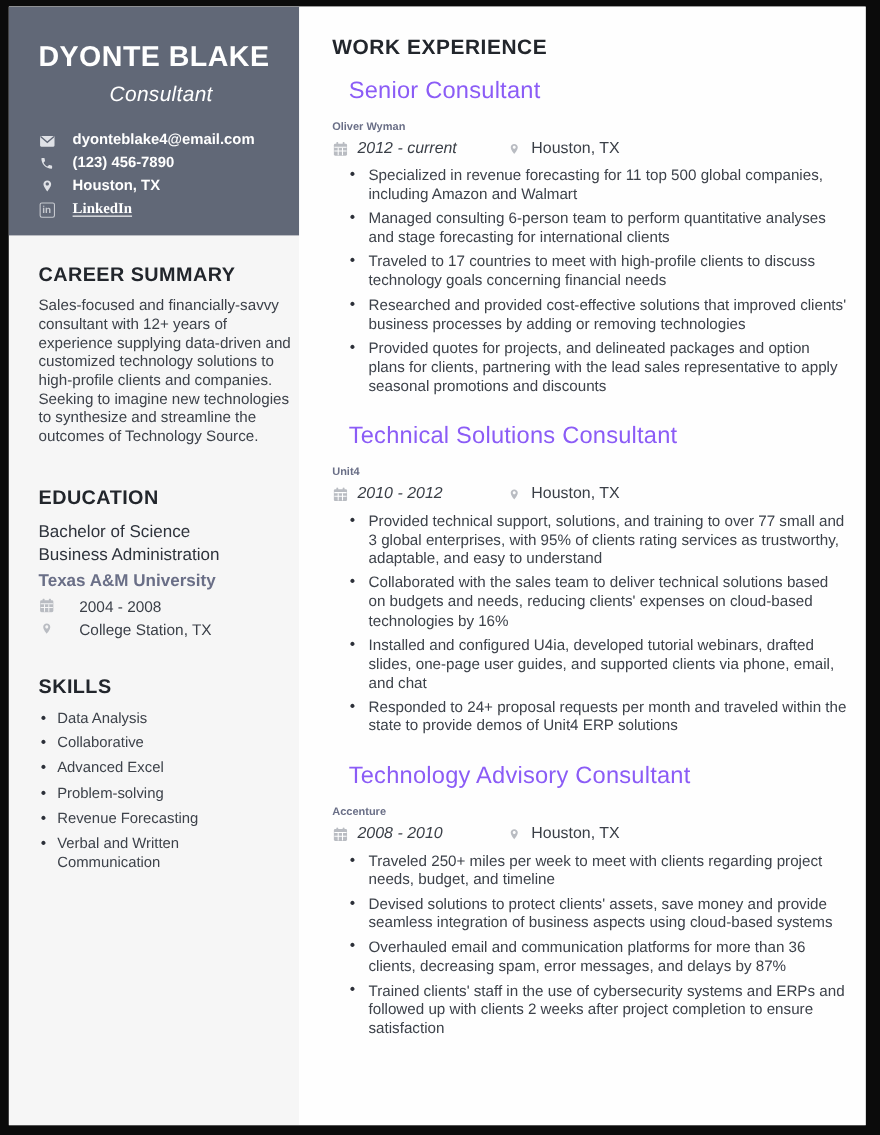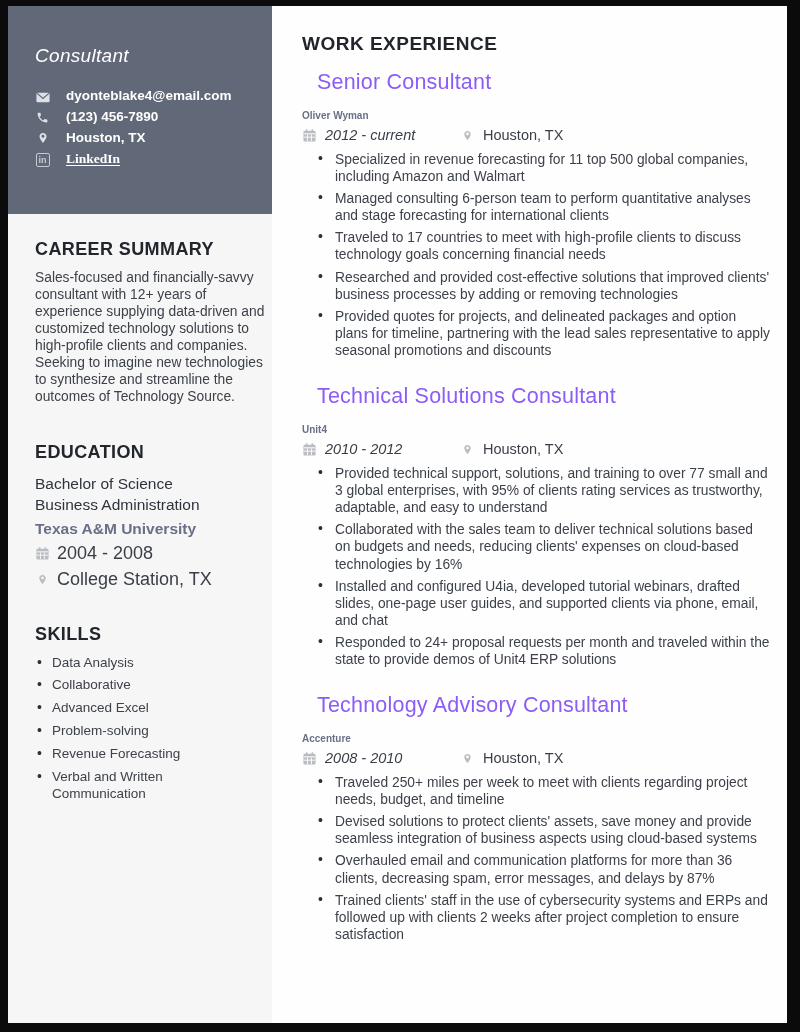--- a/index.html
+++ b/index.html
@@ -15,21 +15,21 @@
   }
   
   .sidebar { width:264px; flex-shrink:0; background:var(--sidebar-bg,#f6f6f6); }
   .header-box {
     background:var(--header-bg,#616877);
     color:#ffffff;
     height:208px;
     padding:30px 14px 0 27px;
   }
   .person-name { margin:0; font-size:26px; font-weight:800; letter-spacing:.4px; color:#ffffff; }
-  .person-role { font-style:italic; font-size:19px; font-weight:500; letter-spacing:.3px; margin-top:9px; }
+  .person-role { font-style:italic; font-size:19px; font-weight:500; letter-spacing:.3px; margin-top:9px;text-align:center; }
   .contact { list-style:none; margin:21px 0 0; padding:0; font-size:13.5px; font-weight:700; }
   .contact li { display:flex; align-items:flex-end; gap:16px; margin-bottom:6px; }
   .cicon { width:15px; display:flex; justify-content:center; align-items:center; flex-shrink:0; }
   .li-chip {
     width:14px; height:14px; border:1.5px solid #c6c9cf; border-radius:2px;
     color:#c6c9cf; font-size:9px; font-weight:800;
     display:flex; align-items:center; justify-content:center; line-height:1;
   }
   .linkedin-link { text-decoration:underline; text-underline-offset:2px; cursor:pointer;font-family:Liberation Serif, serif; }
 
@@ -37,21 +37,21 @@
   .section-heading {
     margin:0 0 10px; font-size:18px; font-weight:800; letter-spacing:.4px;
     color:var(--heading,#22262c);
   }
   .summary-section { margin-top:25px; }
   .summary-text { margin:0; font-size:13.8px; line-height:1.23; color:var(--body,#3d424a); width:233px; }
 
   .education-section { margin-top:36px; }
   .edu-degree { font-size:15.5px; line-height:1.38; color:#2e333c; }
   .edu-school { font-size:15.5px; font-weight:700; color:var(--company,#6a6f87); margin-top:4px; }
-  .meta-line { display:flex; align-items:center; gap:7px; margin-top:5px; font-size:18px; color:#3a3f47; }
+  .meta-line { display:flex; align-items:center; gap:22px; margin-top:5px; font-size:14px; color:#3a3f47; }
 
   .skills-section { margin-top:34px; }
   .bullet-list { list-style:none; margin:0; padding:0; }
   .skills-list li {
     position:relative; padding-left:17px; margin-bottom:6px;
     font-size:13.5px; line-height:1.25; color:var(--body,#3d424a); width:225px;
   }
   .skills-list li::before { content:"•"; position:absolute; left:2px; top:-1px; font-size:14px; color:#2c3039; }
 
   
@@ -71,20 +71,21 @@
   .job-bullets li::before { content:"•"; position:absolute; left:16px; top:-1px; font-size:14px; color:#2c3039; }
 </style>
 </head>
 <body>
 
 <div class="page">
 
   <aside class="sidebar">
 
     <div class="header-box">
+      <h1 class="person-name">DYONTE BLAKE</h1>
       <div class="person-role">Consultant</div>
 
       <ul class="contact">
         <li>
           <span class="cicon">
             <svg width="14" height="11" viewBox="0 0 16 12">
                 <rect x="0.5" y="0.5" width="15" height="11" rx="1.2" fill="#dfe1e6"></rect>
                 <path d="M1 1 L8 7 L15 1" stroke="#616877" stroke-width="1.4" fill="none"></path>
               </svg>
           </span>
@@ -191,21 +192,21 @@
               </svg>
           </span>
           <span>Houston, TX</span>
         </span>
       </div>
       <ul class="bullet-list job-bullets">
         <li>Specialized in revenue forecasting for 11 top 500 global companies, including Amazon and Walmart</li>
         <li>Managed consulting 6-person team to perform quantitative analyses and stage forecasting for international clients</li>
         <li>Traveled to 17 countries to meet with high-profile clients to discuss technology goals concerning financial needs</li>
         <li>Researched and provided cost-effective solutions that improved clients' business processes by adding or removing technologies</li>
-        <li>Provided quotes for projects, and delineated packages and option plans for timeline, partnering with the lead sales representative to apply seasonal promotions and discounts</li>
+        <li>Provided quotes for projects, and delineated packages and option plans for clients, partnering with the lead sales representative to apply seasonal promotions and discounts</li>
       </ul>
     </article>
 
     <article class="job">
       <h3 class="job-title">Technical Solutions Consultant</h3>
       <div class="job-company">Unit4</div>
       <div class="job-meta">
         <span class="date-col">
           <span class="cicon">
             <svg width="13" height="13" viewBox="0 0 14 14">

